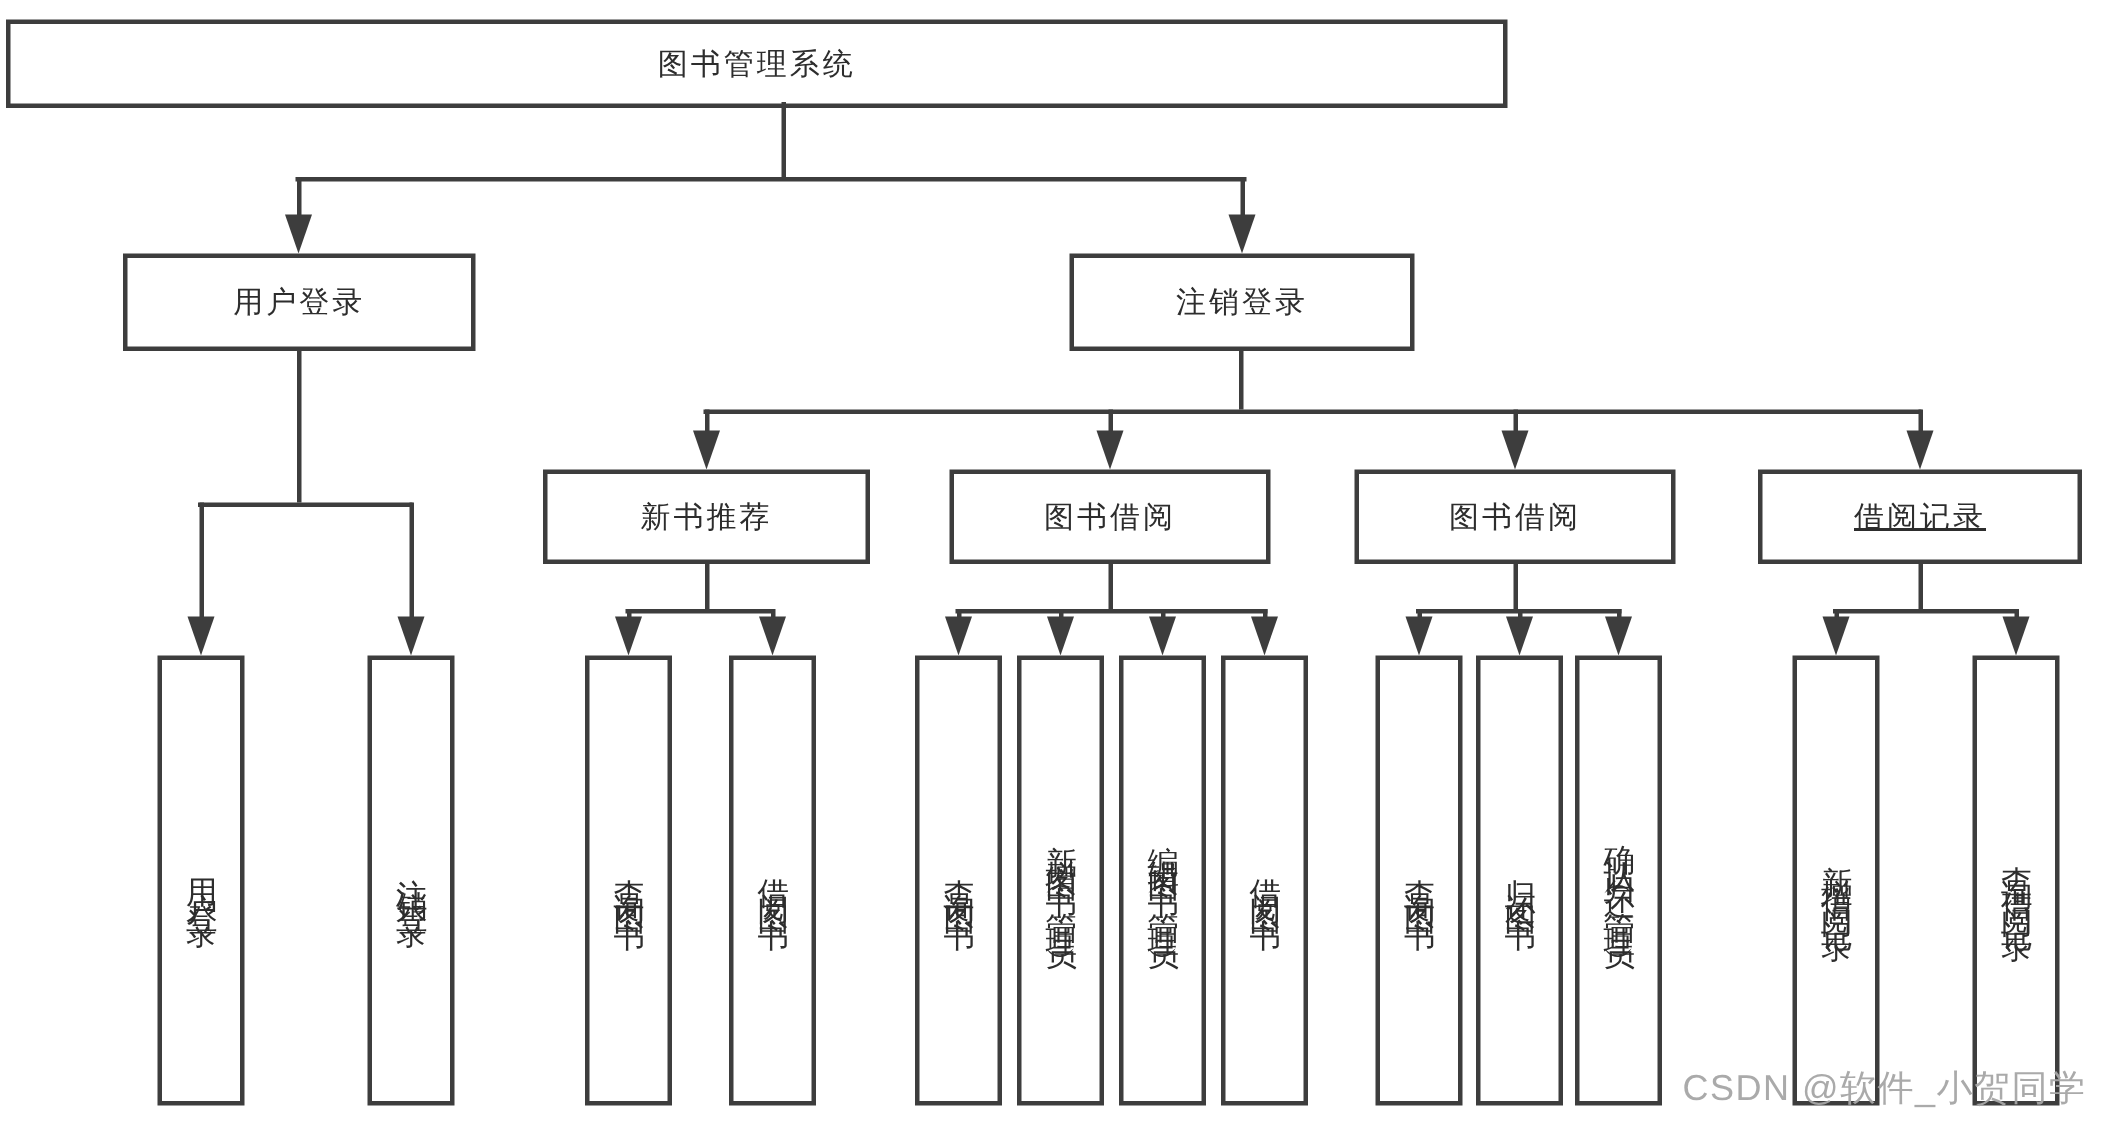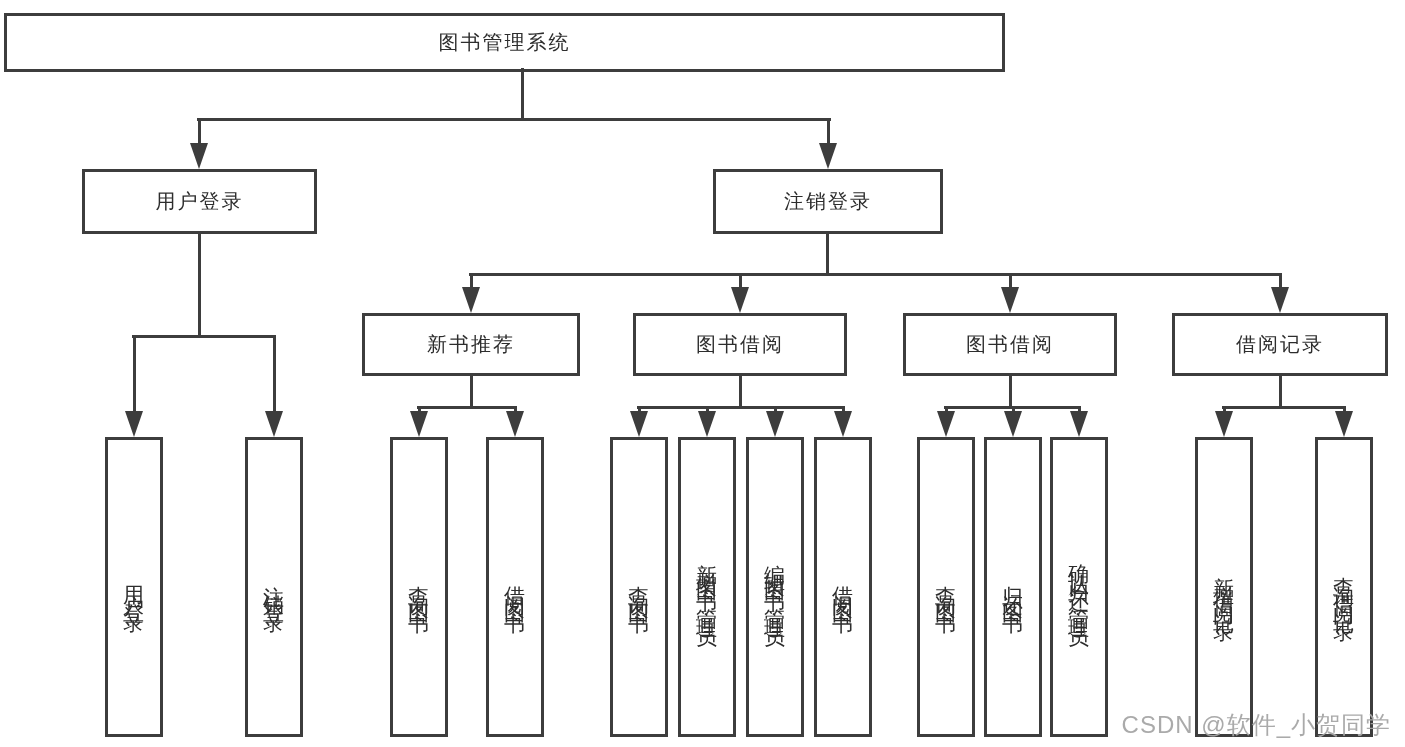--- a/index.html
+++ b/index.html
@@ -73,21 +73,21 @@
 
   <div class="box" style="left:633px; top:313px; width:214px; height:63px;">
     <span>图书借阅</span>
   </div>
   <div class="box" style="left:362px; top:313px; width:218px; height:63px;">
     <span>新书推荐</span>
   </div>
   <div class="box" style="left:903px; top:313px; width:214px; height:63px;">
     <span>图书借阅</span>
   </div>
-  <div class="box" style="left:1172px; top:313px; width:216px; height:63px;">
+  <div class="box" style="left:1172px; top:313px; width:216px; height:63px;text-decoration:underline;">
     <span>借阅记录</span>
   </div>
 
   <div class="vline" style="left:470px; top:376px; height:30px;"></div>
   <div class="hline" style="left:417px; top:406px; width:99px;"></div>
   <div class="vline" style="left:418px; top:406px; height:10px;"></div>
   <div class="ahead" style="left:410px; top:411px;"></div>
   <div class="vline" style="left:514px; top:406px; height:10px;"></div>
   <div class="ahead" style="left:506px; top:411px;"></div>
 

